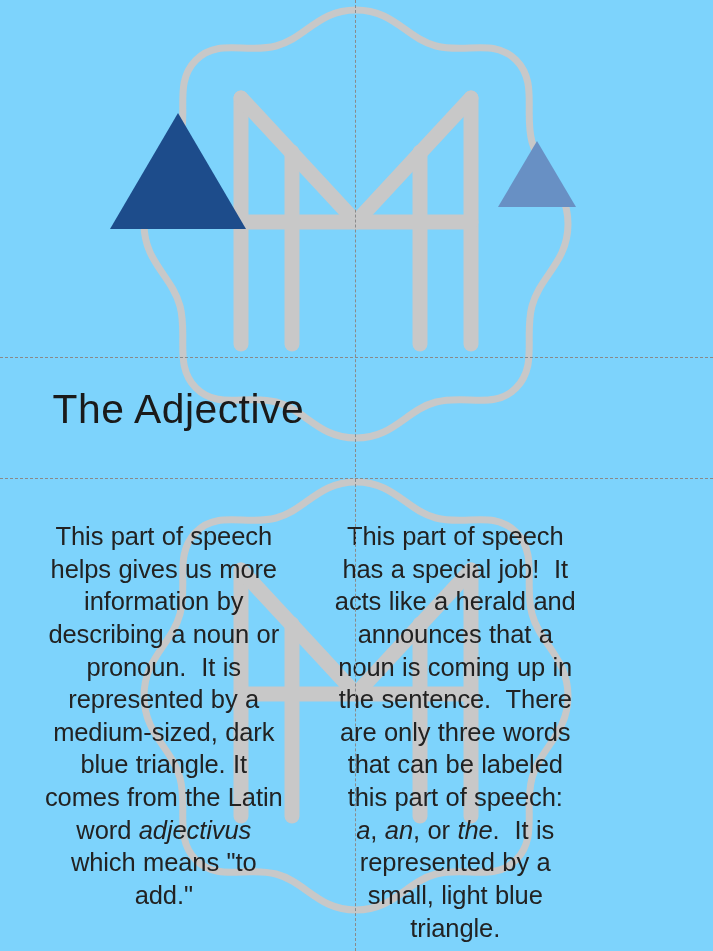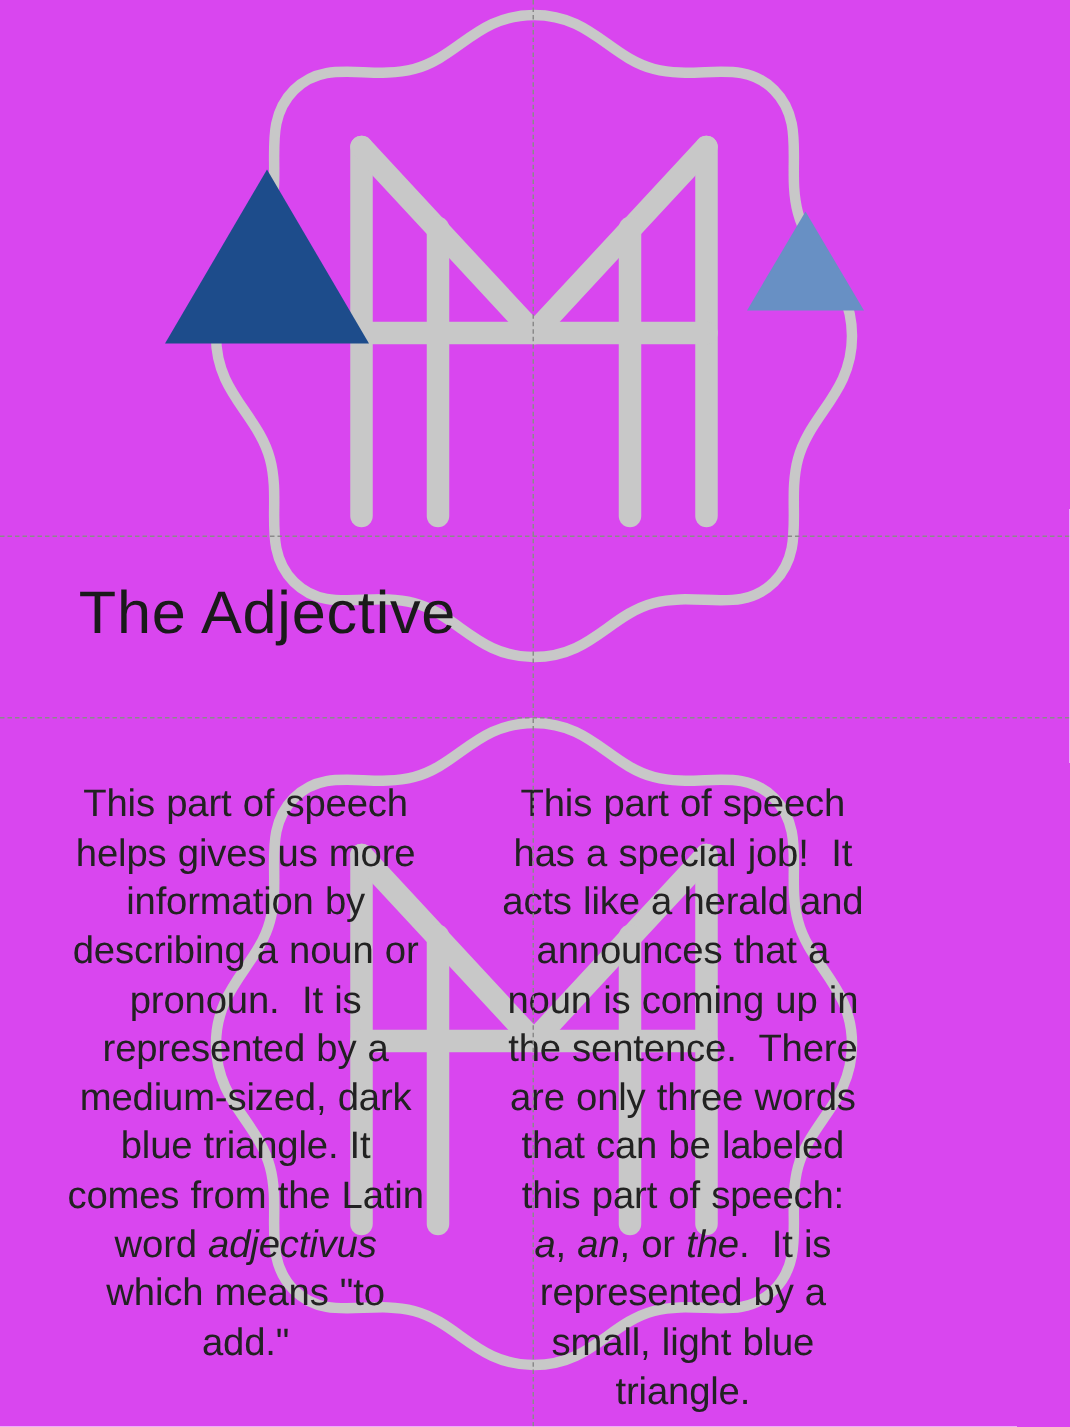--- a/index.html
+++ b/index.html
@@ -9,21 +9,21 @@
   }
   body {
     font-family: "Liberation Sans", sans-serif;
   }
 
   #page {
     position: relative;
     width: 713px;
     height: 951px;
     overflow: hidden;
-    background: #d946ef;
+    background: #7dd3fc;
   }
 
   
   .guide-v {
     position: absolute;
     top: 0;
     left: 355px;
     width: 0;
     height: 951px;
     border-left: 1px dashed #8a8a8a;

